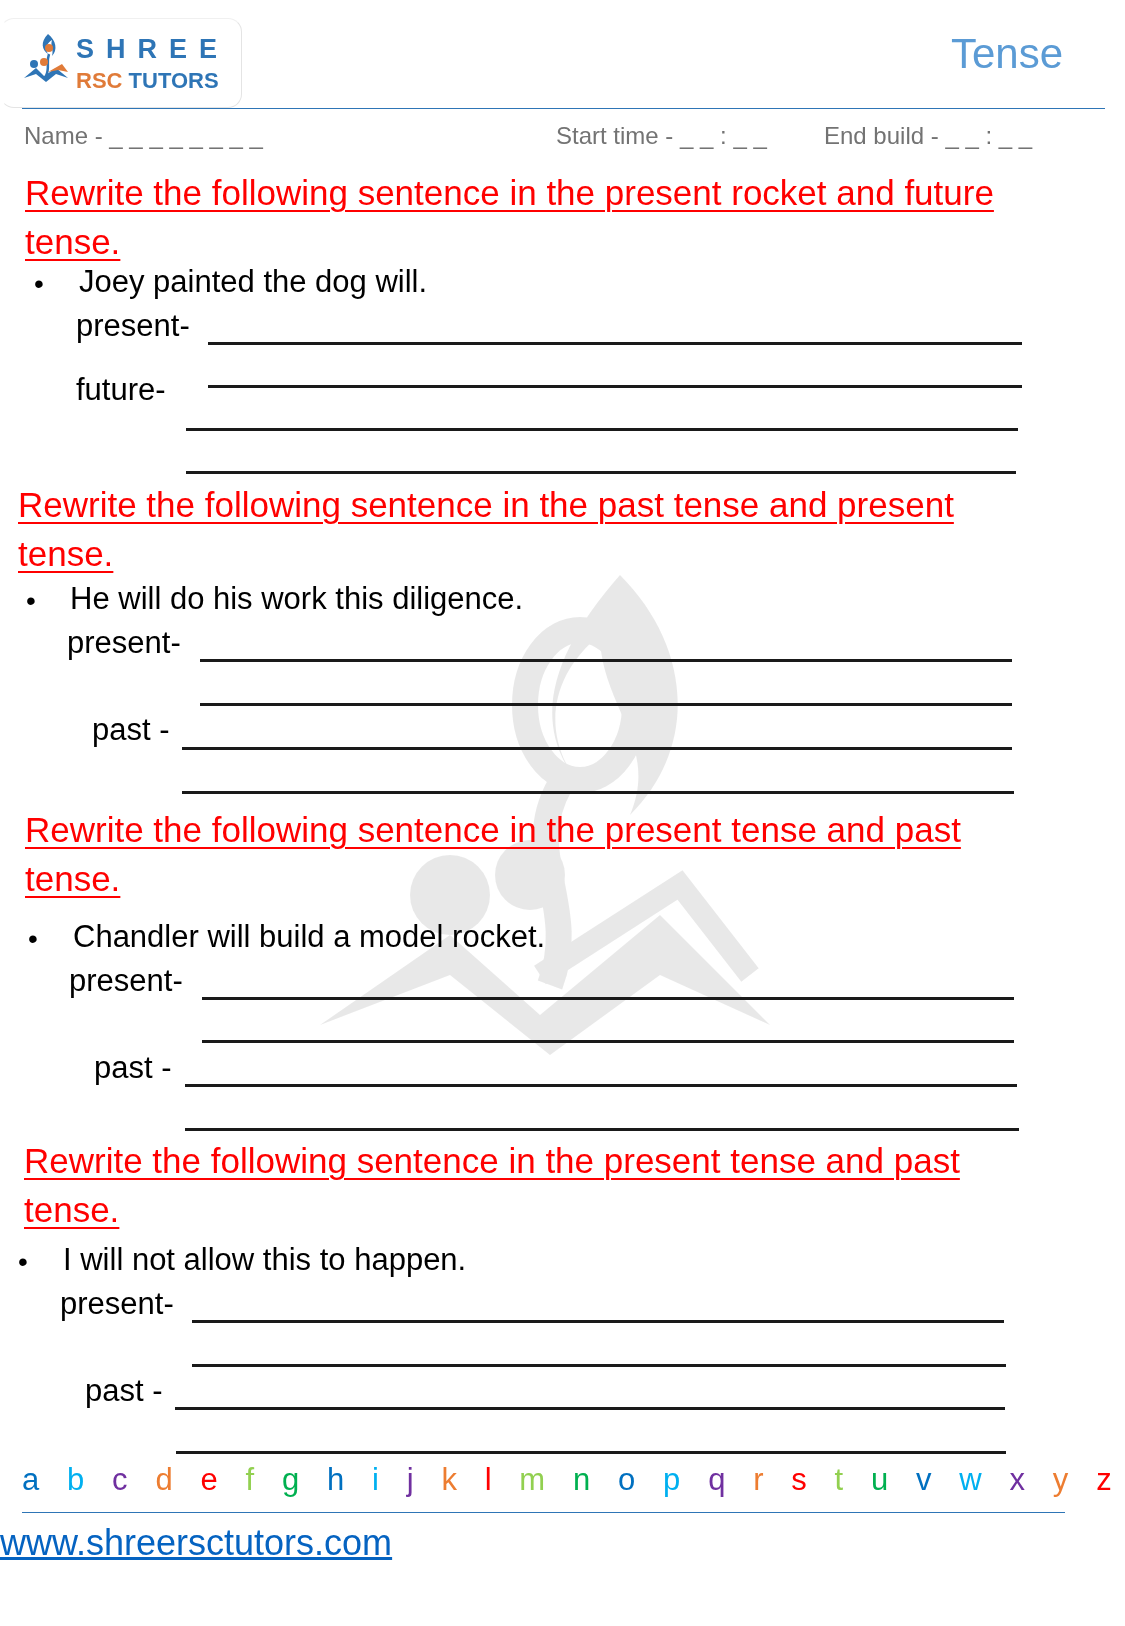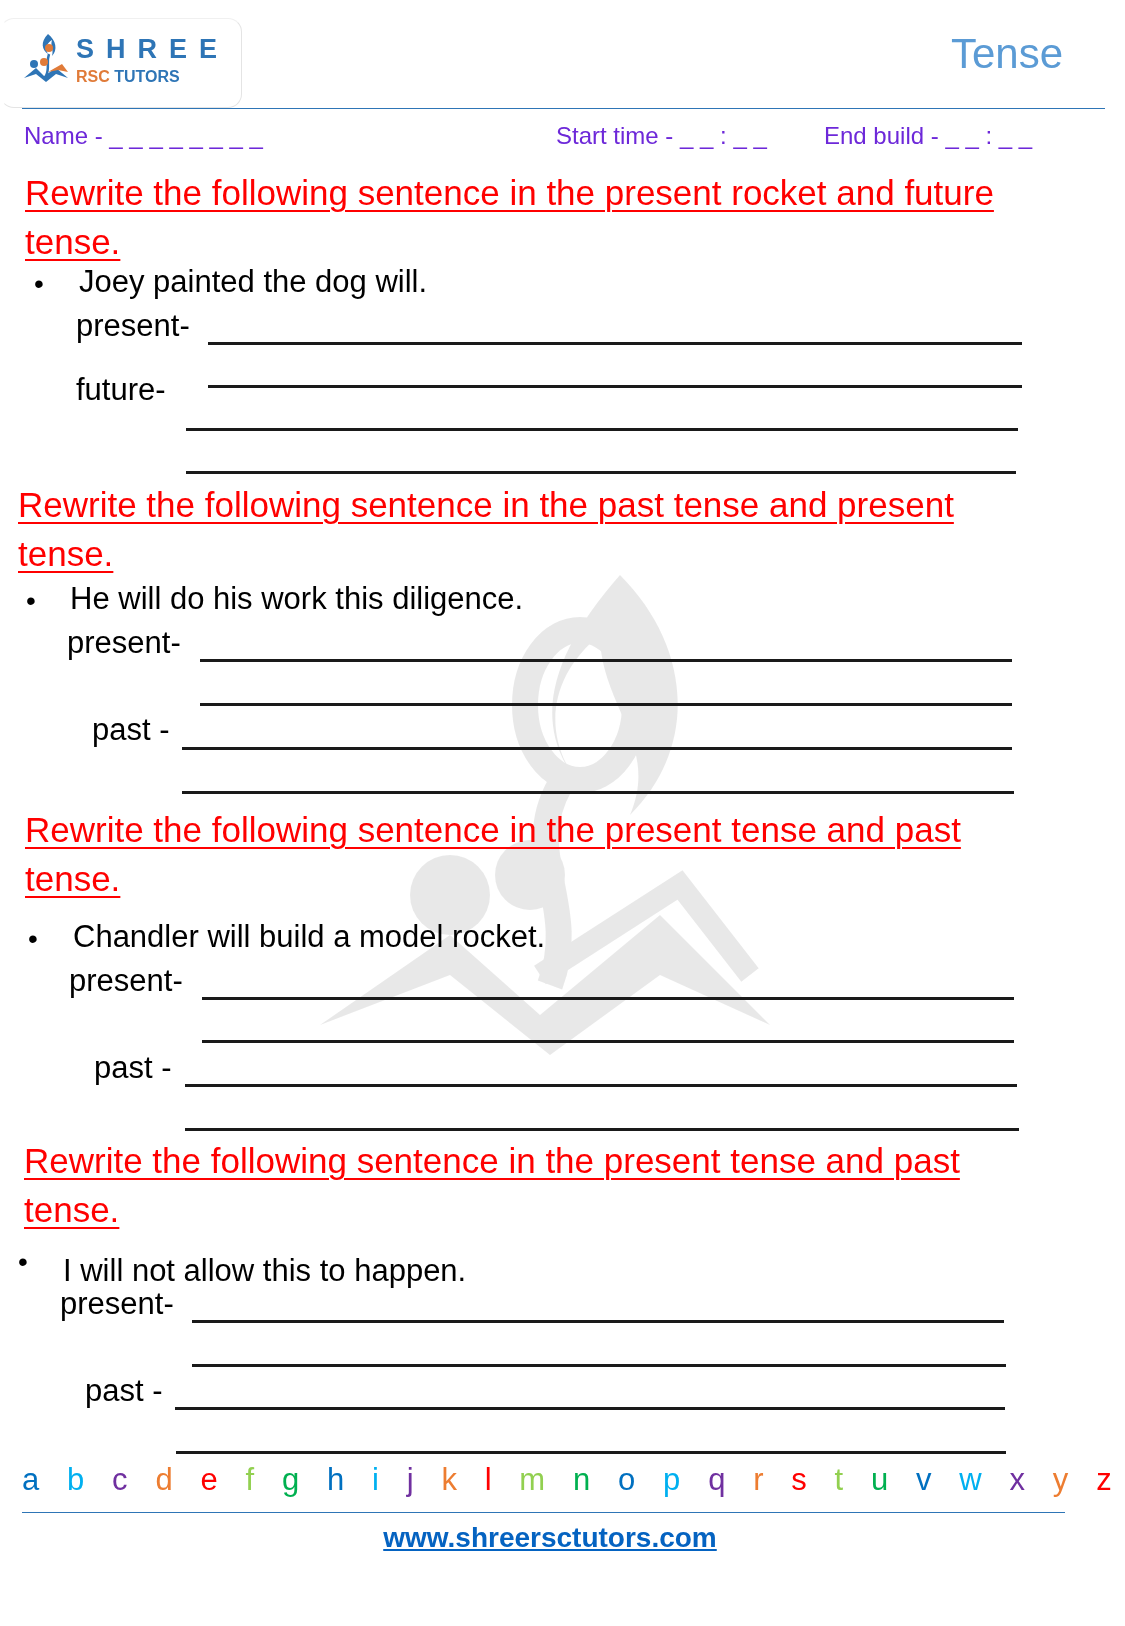--- a/index.html
+++ b/index.html
@@ -2,34 +2,34 @@
 <html><head>
 <meta charset="utf-8">
 <style>
   html, body { margin: 0; padding: 0; background: #ffffff; }
   body { width: 1125px; height: 1626px; position: relative; overflow: hidden;
          font-family: "Liberation Sans", "DejaVu Sans", sans-serif; color: #000; }
   .abs { position: absolute; }
   .logo-box { left: 0; top: 18px; width: 240px; height: 88px; border: 1px solid #e4e4e4; border-radius: 14px; border-left-color: transparent; border-top-color: #f0f0f0; }
   .logo-mark { left: 22px; top: 32px; width: 50px; height: 56px; }
   .logo-shree { left: 76px; top: 34px; font-size: 27px; font-weight: bold; color: #2E75B6; letter-spacing: 12px; }
-  .logo-rsc { left: 76px; top: 68px; font-size: 16px; font-weight: bold; color: #2E75B6; }
+  .logo-rsc { left: 76px; top: 68px; font-size: 22px; font-weight: bold; color: #2E75B6; }
   .logo-rsc .rsc { color: #E07B39; }
   .title { right: 62px; top: 30px; font-size: 42px; color: #5B9BD5; }
   .hr-top { left: 22px; right: 20px; top: 108px; border-top: 1.5px solid #2E75B6; }
-  .meta { top: 122px; font-size: 24px; color: #6d28d9; }
+  .meta { top: 122px; font-size: 24px; color: #737373; }
   .q-title { font-size: 35px; color: #FF0000; text-decoration: underline; text-decoration-thickness: 2px; text-underline-offset: 5px; line-height: 50px; }
   .sentence { font-size: 31px; color: #000; }
   .bullet { font-size: 28px; }
   .label { font-size: 31px; color: #000; }
   .line { border-top: 3px solid #1a1a1a; height: 0; }
   .watermark { left: 300px; top: 555px; width: 480px; height: 520px; opacity: 0.22; }
   .alphabet { left: 22px; top: 1462px; width: 1090px; display: flex; justify-content: space-between; font-size: 31px; }
   .hr-bottom { left: 22px; right: 60px; top: 1512px; border-top: 1.5px solid #2E75B6; }
-  .footer { left: 0; width: 1100px; top: 1522px; text-align: center; font-size: 28px; font-weight: bold; }
+  .footer { left: 0; width: 1100px; top: 1522px; text-align: left; font-size: 36px; }
   .footer a { color: #0563C1; text-decoration: underline; }
 </style>
 </head>
 <body>
 
 <div class="abs logo-box"></div>
 <svg class="abs logo-mark" viewBox="0 0 50 56">
   <path d="M26 2 C18 10 20 18 26 22 C22 16 26 10 30 8 C28 14 32 18 30 24 C36 18 34 8 26 2 Z" fill="#2E75B6"></path>
   <circle cx="27" cy="16" r="4" fill="#E07B39"></circle>
   <path d="M27 22 C24 30 28 36 24 44" stroke="#2E75B6" stroke-width="2.5" fill="none"></path>
@@ -86,21 +86,21 @@
 <div class="abs label" style="left:69px; top:963px;">present-</div>
 <div class="abs line" style="left:202px; width:812px; top:997px;"></div>
 <div class="abs line" style="left:202px; width:812px; top:1040px;"></div>
 <div class="abs label" style="left:94px; top:1050px;">past -</div>
 <div class="abs line" style="left:185px; width:832px; top:1084px;"></div>
 <div class="abs line" style="left:185px; width:834px; top:1128px;"></div>
 
 <div class="abs q-title" style="left:24px; top:1136px;">Rewrite the following sentence in the present tense and  past</div>
 <div class="abs q-title" style="left:24px; top:1185px;">tense.</div>
 <div class="abs bullet" style="left:18px; top:1246px;">•</div>
-<div class="abs sentence" style="left:63px; top:1242px;margin-top:11px;">I will not allow this to happen.</div>
+<div class="abs sentence" style="left:63px; top:1242px;">I will not allow this to happen.</div>
 <div class="abs label" style="left:60px; top:1286px;">present-</div>
 <div class="abs line" style="left:192px; width:812px; top:1320px;"></div>
 <div class="abs line" style="left:192px; width:814px; top:1364px;"></div>
 <div class="abs label" style="left:85px; top:1373px;">past -</div>
 <div class="abs line" style="left:175px; width:830px; top:1407px;"></div>
 <div class="abs line" style="left:176px; width:830px; top:1451px;"></div>
 
 <div class="abs alphabet">
   <span style="color: rgb(0, 112, 192);">a</span>
   <span style="color: rgb(0, 176, 240);">b</span>

